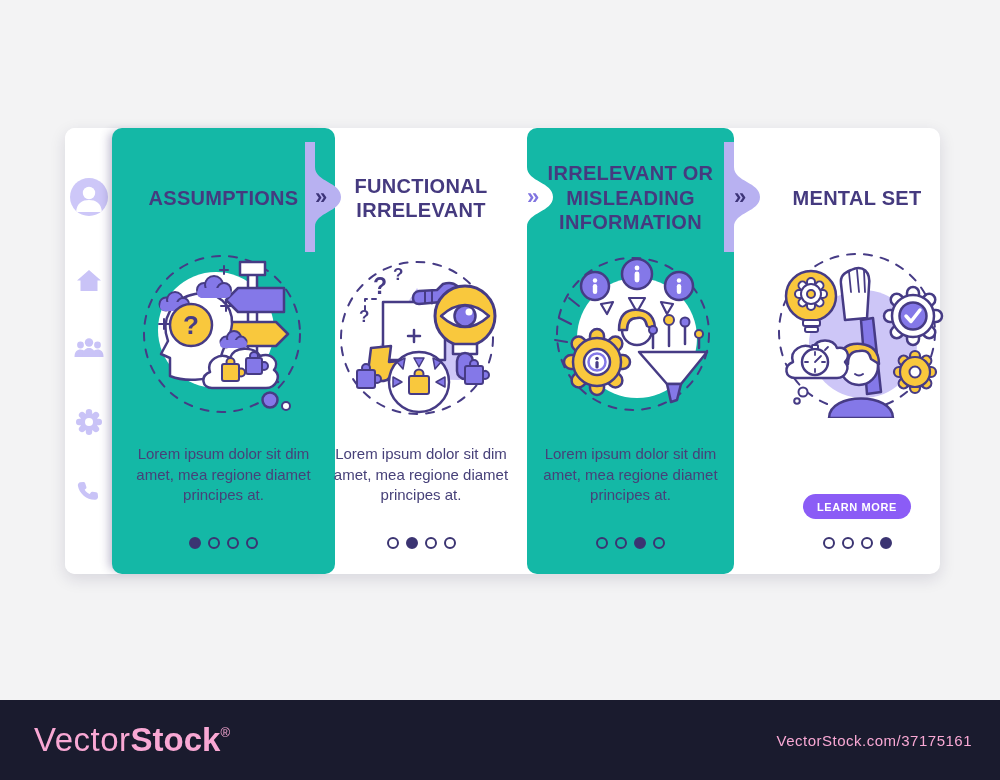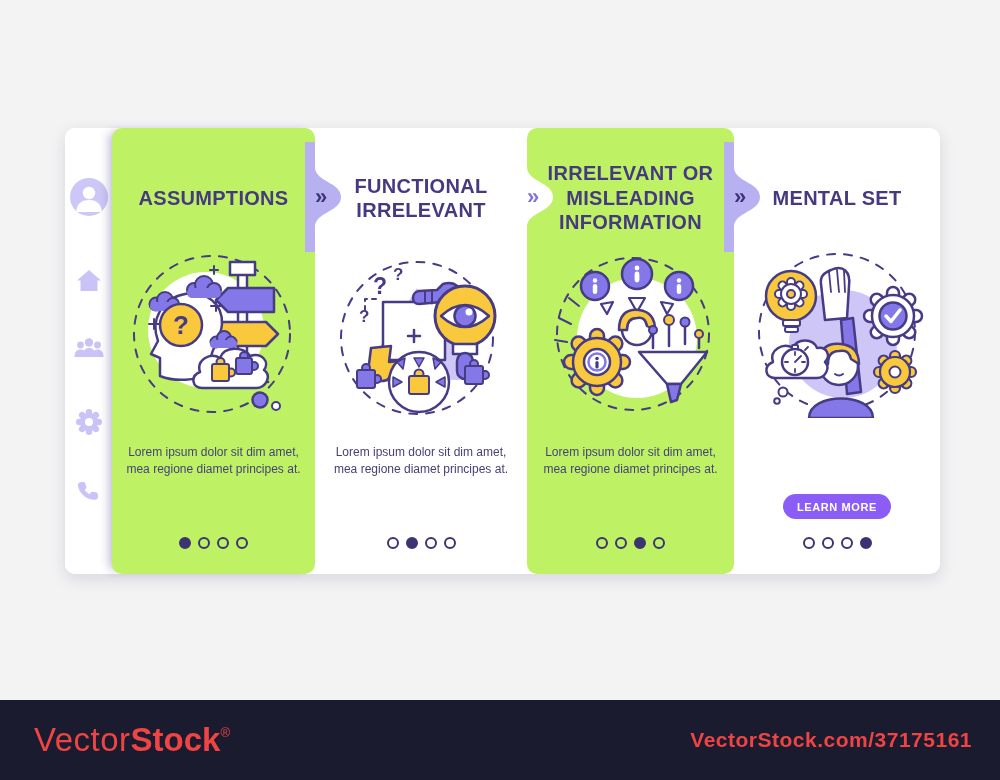--- a/index.html
+++ b/index.html
@@ -10,60 +10,60 @@
   .card{position:absolute;left:65px;top:128px;width:875px;height:446px;background:#ffffff;
         border-radius:10px;box-shadow:0 5px 16px rgba(30,25,70,.13);}
 
   
   .sidebar{position:absolute;left:0;top:0;width:47px;height:100%;background:#fff;border-radius:10px 0 0 10px;}
   .side-icon{position:absolute;left:50%;transform:translateX(-50%);}
   #si-avatar{top:50px}#si-home{top:139px}#si-team{top:208px}#si-gear{top:280px}#si-phone{top:351px}
 
   
   .panel{position:absolute;top:0;height:100%;}
-  .panel.purple{background:#bef264;border-radius:10px;}
-  #p1{left:47px;width:203px;box-shadow:-7px 0 10px -4px rgba(45,35,100,.30);}
+  .panel.purple{background:#14b8a6;border-radius:10px;}
+  #p1{left:47px;width:203px;box-shadow:-7px 0 10px -4px rgba(45,35,100,.30);padding-left:20px;}
   #p2{left:250px;width:212px;}
   #p3{left:462px;width:207px;}
-  #p4{left:649px;width:246px;}
+  #p4{left:669px;width:246px;}
 
   .panel-title{position:absolute;top:24px;left:0;width:100%;height:92px;display:flex;align-items:center;
                justify-content:center;text-align:center;font-weight:700;font-size:20px;line-height:1.22;
                color:#453a7f;letter-spacing:.3px;}
   .panel-title span{display:block;padding:0 10px;max-width:192px;}
 
   .illus{position:absolute;top:118px;left:50%;transform:translateX(-50%);}
 
   .panel-body{position:absolute;top:316px;left:0;width:100%;display:flex;justify-content:center;}
-  .panel-body p{margin:0;max-width:184px;text-align:center;font-size:12px;line-height:1.38;color:#474179;}
+  .panel-body p{margin:0;max-width:184px;text-align:center;font-size:15px;line-height:1.38;color:#474179;}
 
   .dots{position:absolute;top:409px;left:0;width:100%;display:flex;justify-content:center;gap:7px;}
   .dot{width:12px;height:12px;border-radius:50%;border:2px solid #3b3472;box-sizing:border-box;background:transparent;}
   .dot.filled{background:#3b3472;}
 
   .learn-btn{position:absolute;top:366px;left:50%;transform:translateX(-50%);width:108px;height:25px;border:none;
              border-radius:13px;background:#8b5cf6;color:#fff;font-size:11px;font-weight:700;letter-spacing:.6px;
              font-family:inherit;cursor:pointer;}
 
   
   .bump{position:absolute;top:14px;width:36px;height:110px;}
   #bump1{left:240px}#bump2{left:452px}#bump3{left:659px}
   .chev{position:absolute;top:56px;width:24px;text-align:center;font-size:22px;font-weight:700;line-height:26px;}
   #chev1{left:244px;color:#3d3478}
   #chev2{left:456px;color:#8074e0}
   #chev3{left:663px;color:#3d3478}
 
   
   .footer{position:absolute;left:0;bottom:0;width:100%;height:80px;background:#1a1b2e;display:flex;
-          align-items:center;justify-content:space-between;padding:0 28px 0 34px;box-sizing:border-box;color:#ef4444;text-align:center;}
+          align-items:center;justify-content:space-between;padding:0 28px 0 34px;box-sizing:border-box;color:#f9a8d4;text-align:center;}
   .logo{font-size:33px;}
   .logo .light{font-weight:400;letter-spacing:.5px}
   .logo .bold{font-weight:700}
   .logo sup{font-size:13px;vertical-align:14px;}
-  .url{font-size:21px;letter-spacing:.5px;font-weight:700;}
+  .url{font-size:15px;letter-spacing:.5px;font-weight:400;}
 
   
   svg *{stroke-linejoin:round;stroke-linecap:round;}
   .s2{stroke:#463b85;stroke-width:2}
   .s25{stroke:#463b85;stroke-width:2.5}
   .s3{stroke:#463b85;stroke-width:3}
   .dash{stroke:#463b85;stroke-width:2;stroke-dasharray:8 9;fill:none}
   .fw{fill:#ffffff}.fy{fill:#f9c83d}.fp{fill:#8478e8}.fl{fill:#cdc6f7}.fn{fill:none}
   .qm{font-family:"Liberation Sans",sans-serif;font-weight:700;fill:#463b85;}
 </style>

